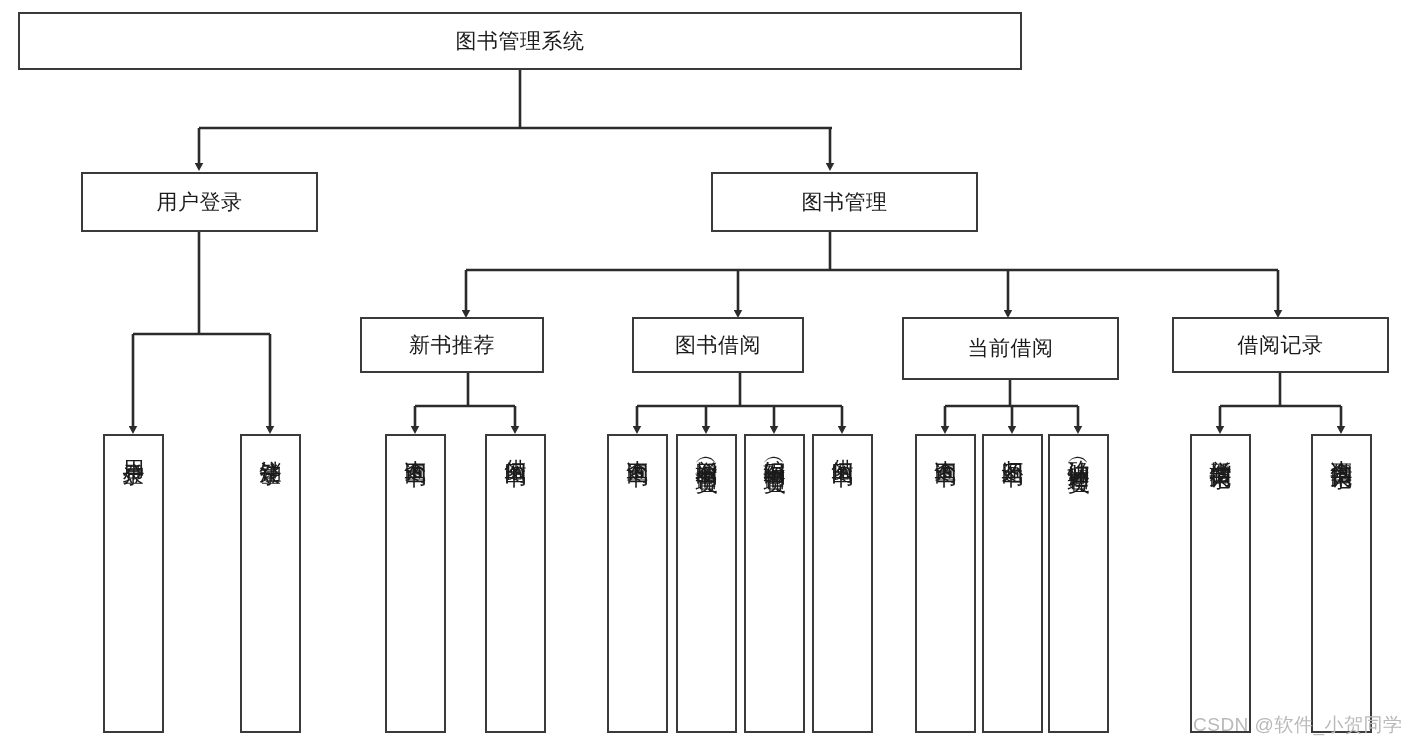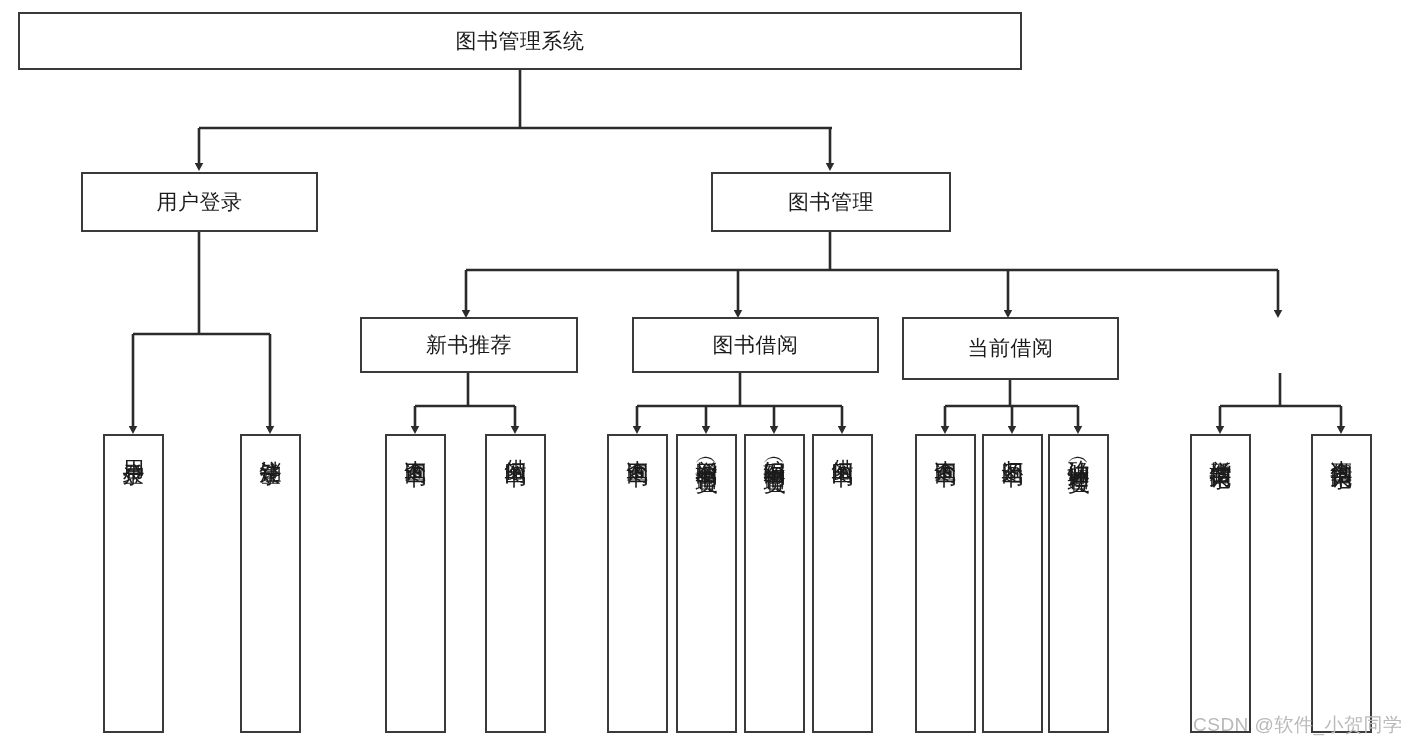--- a/index.html
+++ b/index.html
@@ -128,33 +128,36 @@
     </g>
   </svg>
 
   <div class="node horiz" id="node-root" style="left:18px; top:12px; width:1004px; height:58px;">
     <span class="label">图书管理系统</span>
   </div>
 
   <div class="node horiz" style="left:81px; top:172px; width:237px; height:60px;">
     <span class="label">用户登录</span>
   </div>
-  <div class="node horiz" style="left:711px; top:172px; width:240px; height:60px;">
+  <div class="node horiz" style="left:711px; top:172px; width:267px; height:60px;">
     <span class="label">图书管理</span>
   </div>
 
-  <div class="node horiz" style="left:360px; top:317px; width:218px; height:56px;">
+  <div class="node horiz" style="left:360px; top:317px; width:184px; height:56px;">
     <span class="label">新书推荐</span>
   </div>
-  <div class="node horiz" style="left:632px; top:317px; width:247px; height:56px;">
+  <div class="node horiz" style="left:632px; top:317px; width:172px; height:56px;">
     <span class="label">图书借阅</span>
   </div>
   <div class="node horiz" style="left:902px; top:317px; width:217px; height:63px;">
     <span class="label">当前借阅</span>
   </div>
+  <div class="node horiz" style="left:1172px; top:317px; width:217px; height:56px;">
+    <span class="label">借阅记录</span>
+  </div>
 
   <div class="node vert" style="left:103px; top:434px; width:61px; height:299px;">
     <span class="label">用户登录</span>
   </div>
   <div class="node vert" style="left:240px; top:434px; width:61px; height:299px;">
     <span class="label">注销登录</span>
   </div>
 
   <div class="node vert" style="left:385px; top:434px; width:61px; height:299px;">
     <span class="label">查询图书</span>

